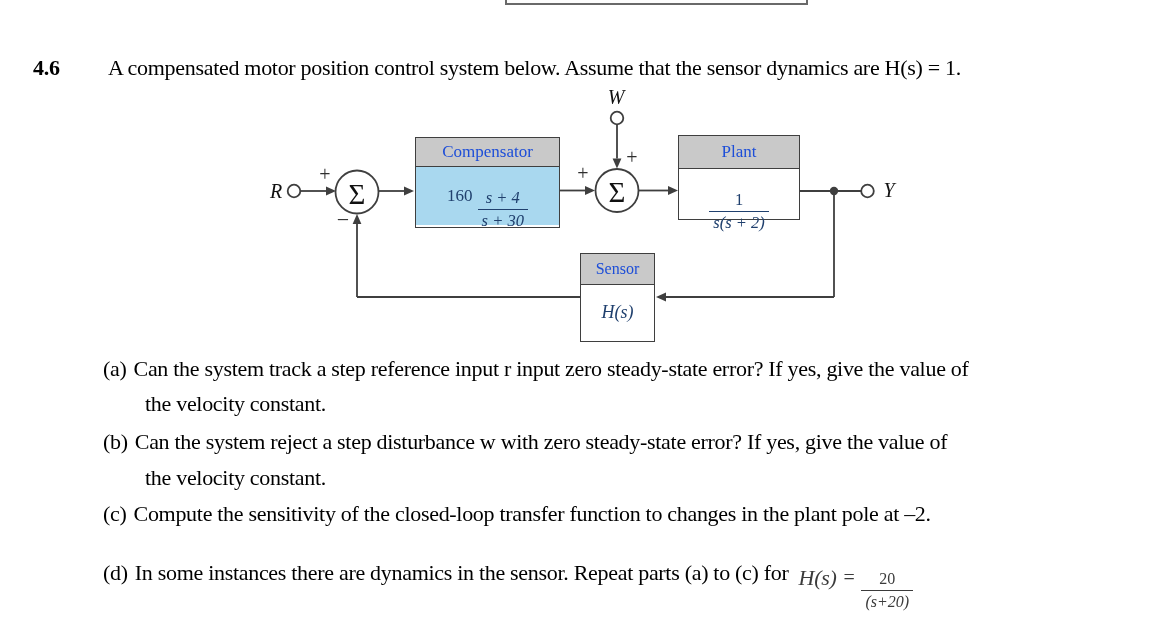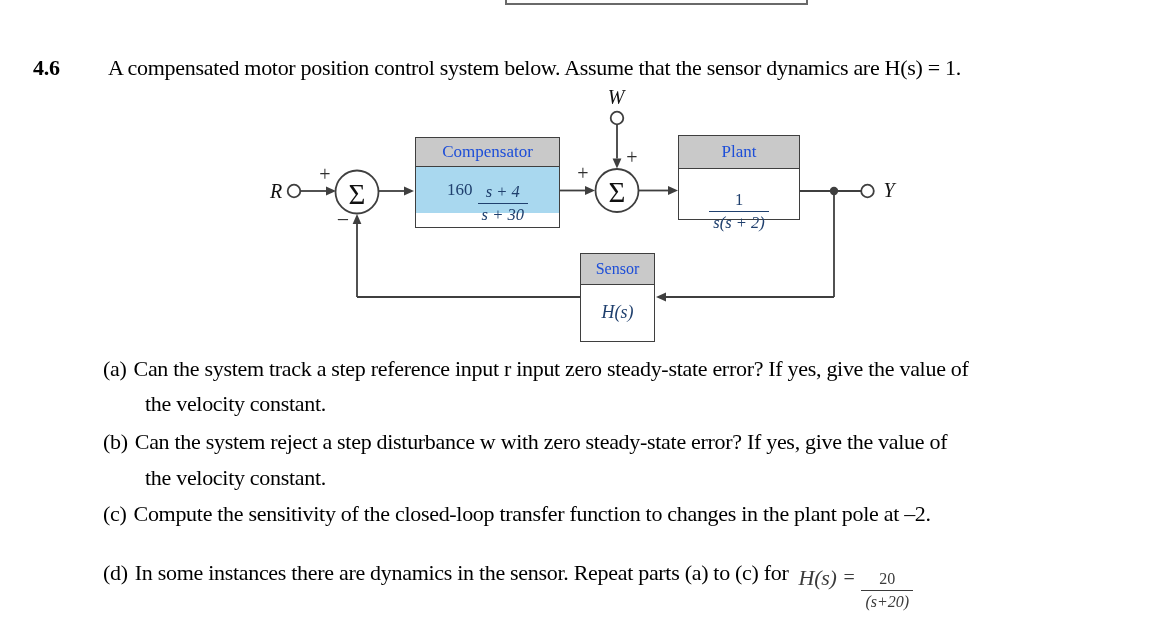--- a/index.html
+++ b/index.html
@@ -102,21 +102,21 @@
       <line class="wire" x1="834" y1="191" x2="834" y2="297"></line>
       <line class="wire" x1="834" y1="297" x2="666" y2="297"></line>
       <polygon class="arrow" points="656,297 666,292.6 666,301.4"></polygon>
       <line class="wire" x1="580" y1="297" x2="357" y2="297"></line>
       <line class="wire" x1="357" y1="297" x2="357" y2="224"></line>
       <polygon class="arrow" points="357,214 352.6,224 361.4,224"></polygon>
     </svg>
 
     <div class="block" style="left:415px;top:137px;width:145px;height:91px;">
       <div class="block-header" style="height:29px;">Compensator</div>
-      <div class="block-body comp-body" style="height:46px;">
+      <div class="block-body comp-body" style="height:58px;">
         <span class="gain">160</span>
         <span class="frac">
           <span class="num it">s + 4</span>
           <span class="den it">s + 30</span>
         </span>
       </div>
     </div>
 
     <div class="block" style="left:678px;top:135px;width:122px;height:85px;">
       <div class="block-header" style="height:33px;">Plant</div>

